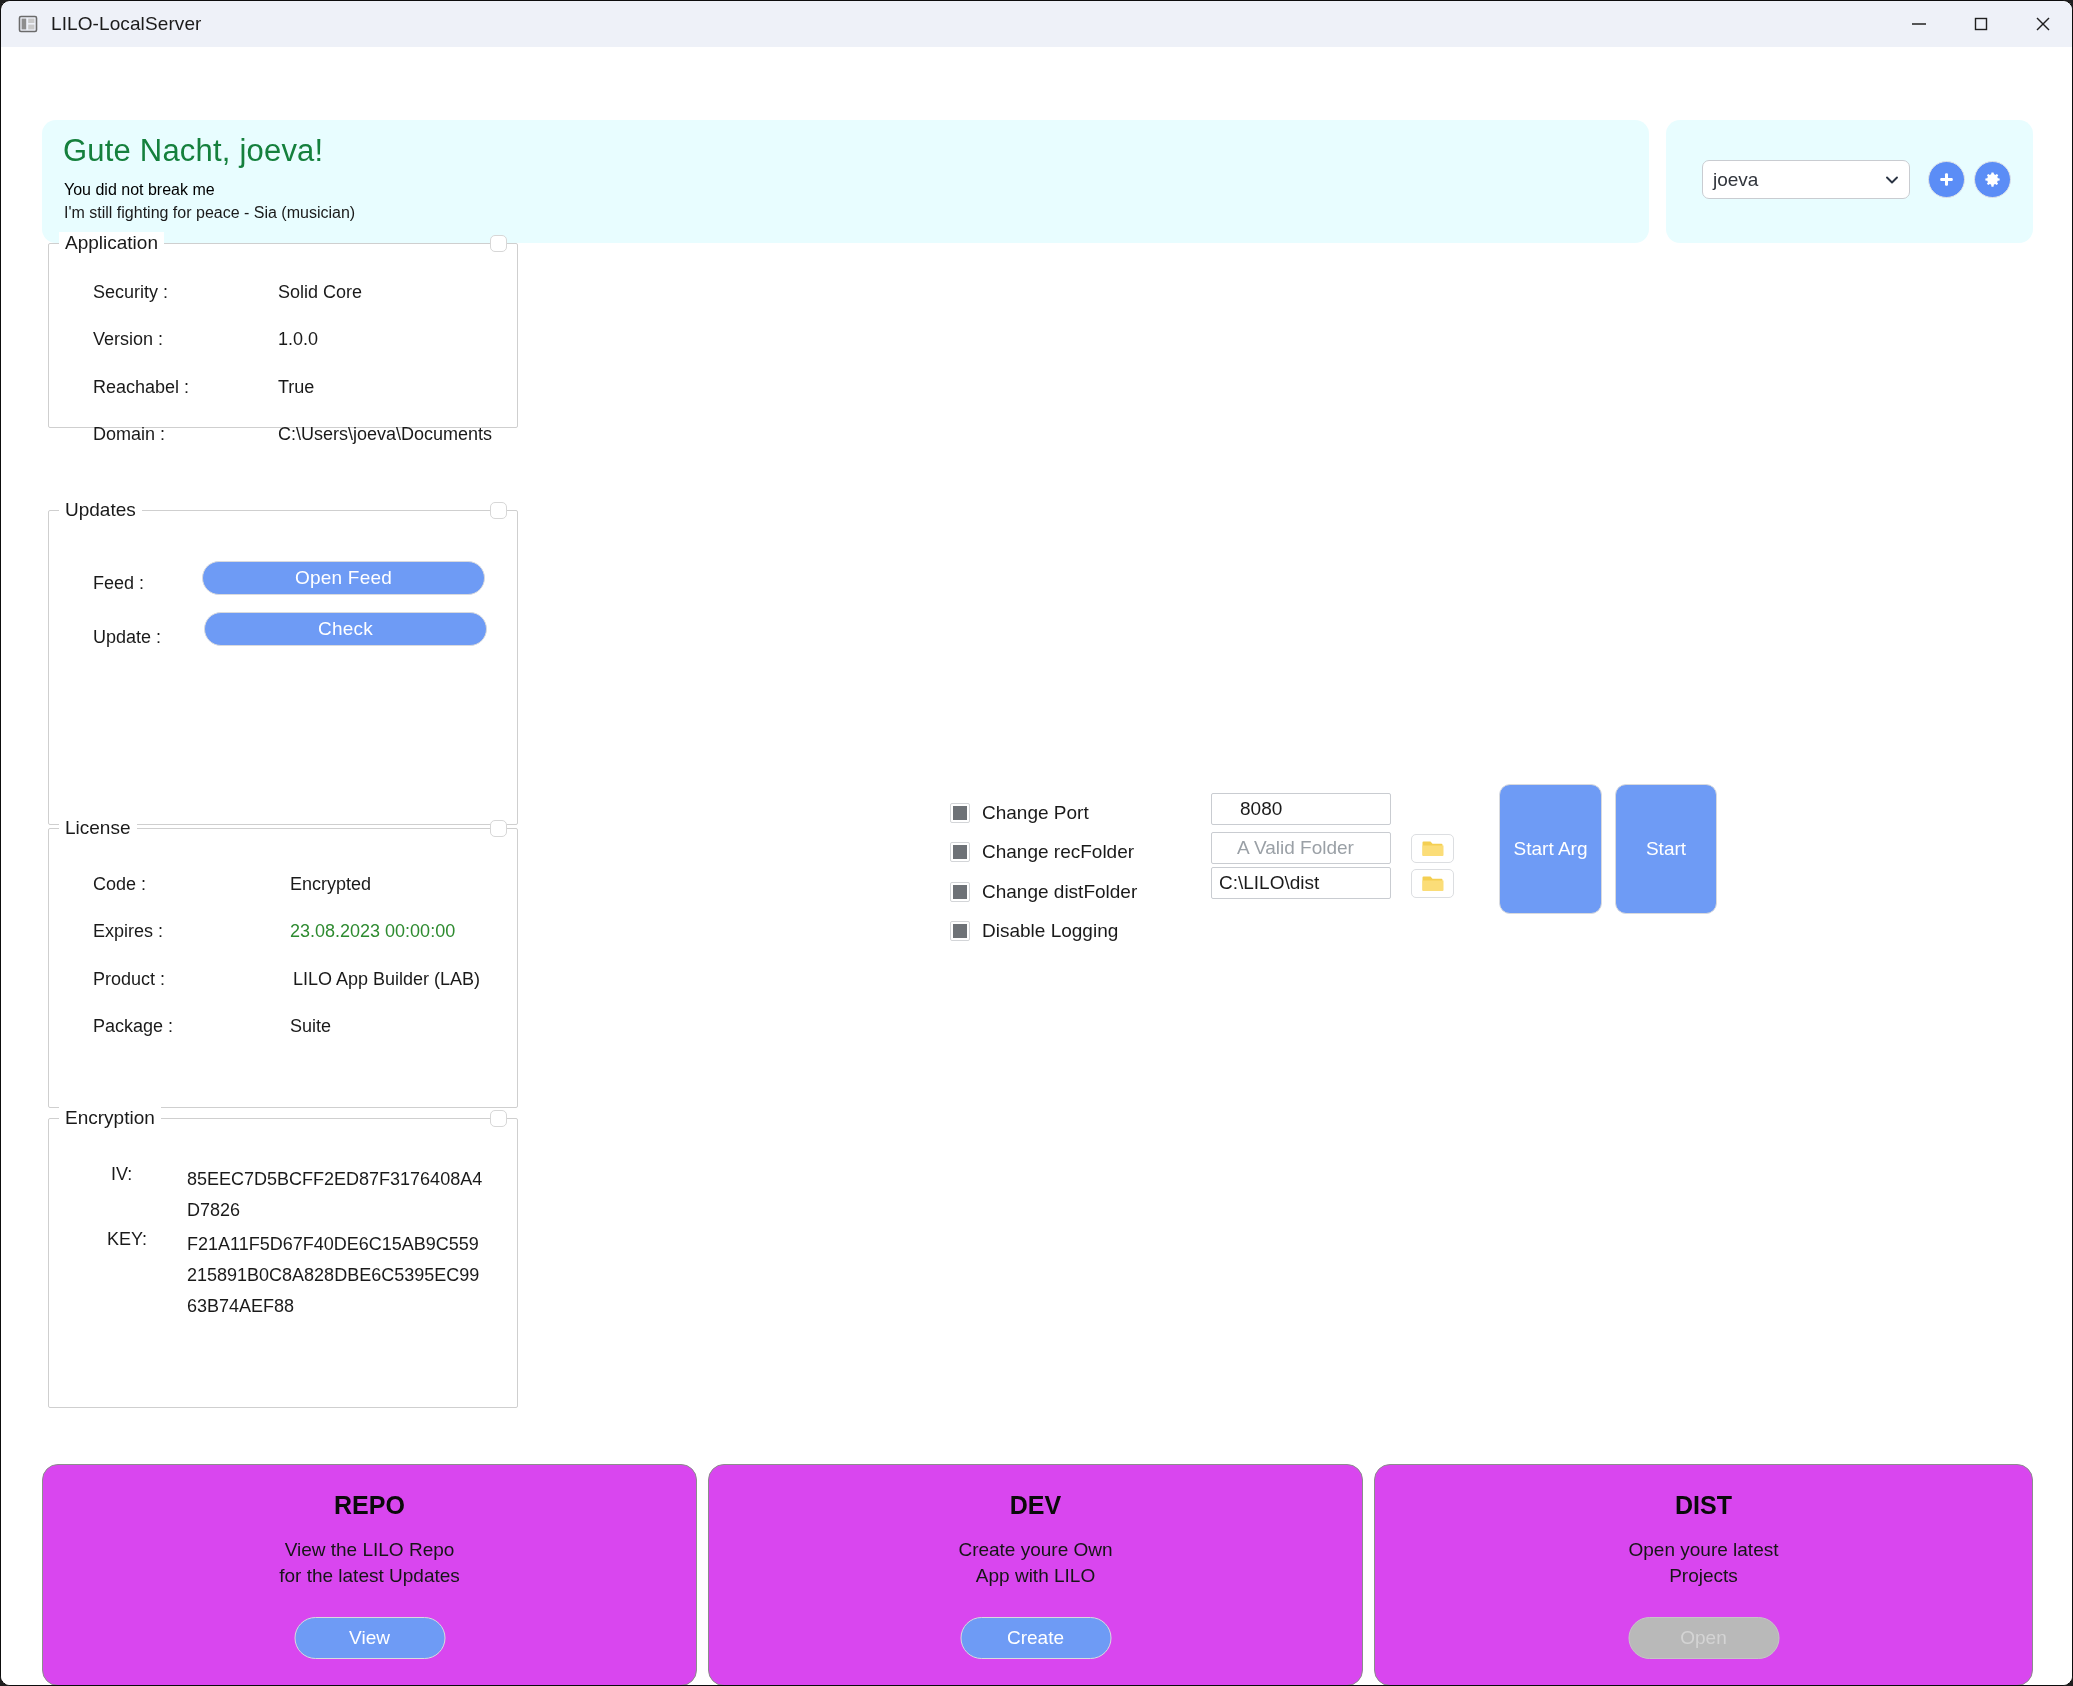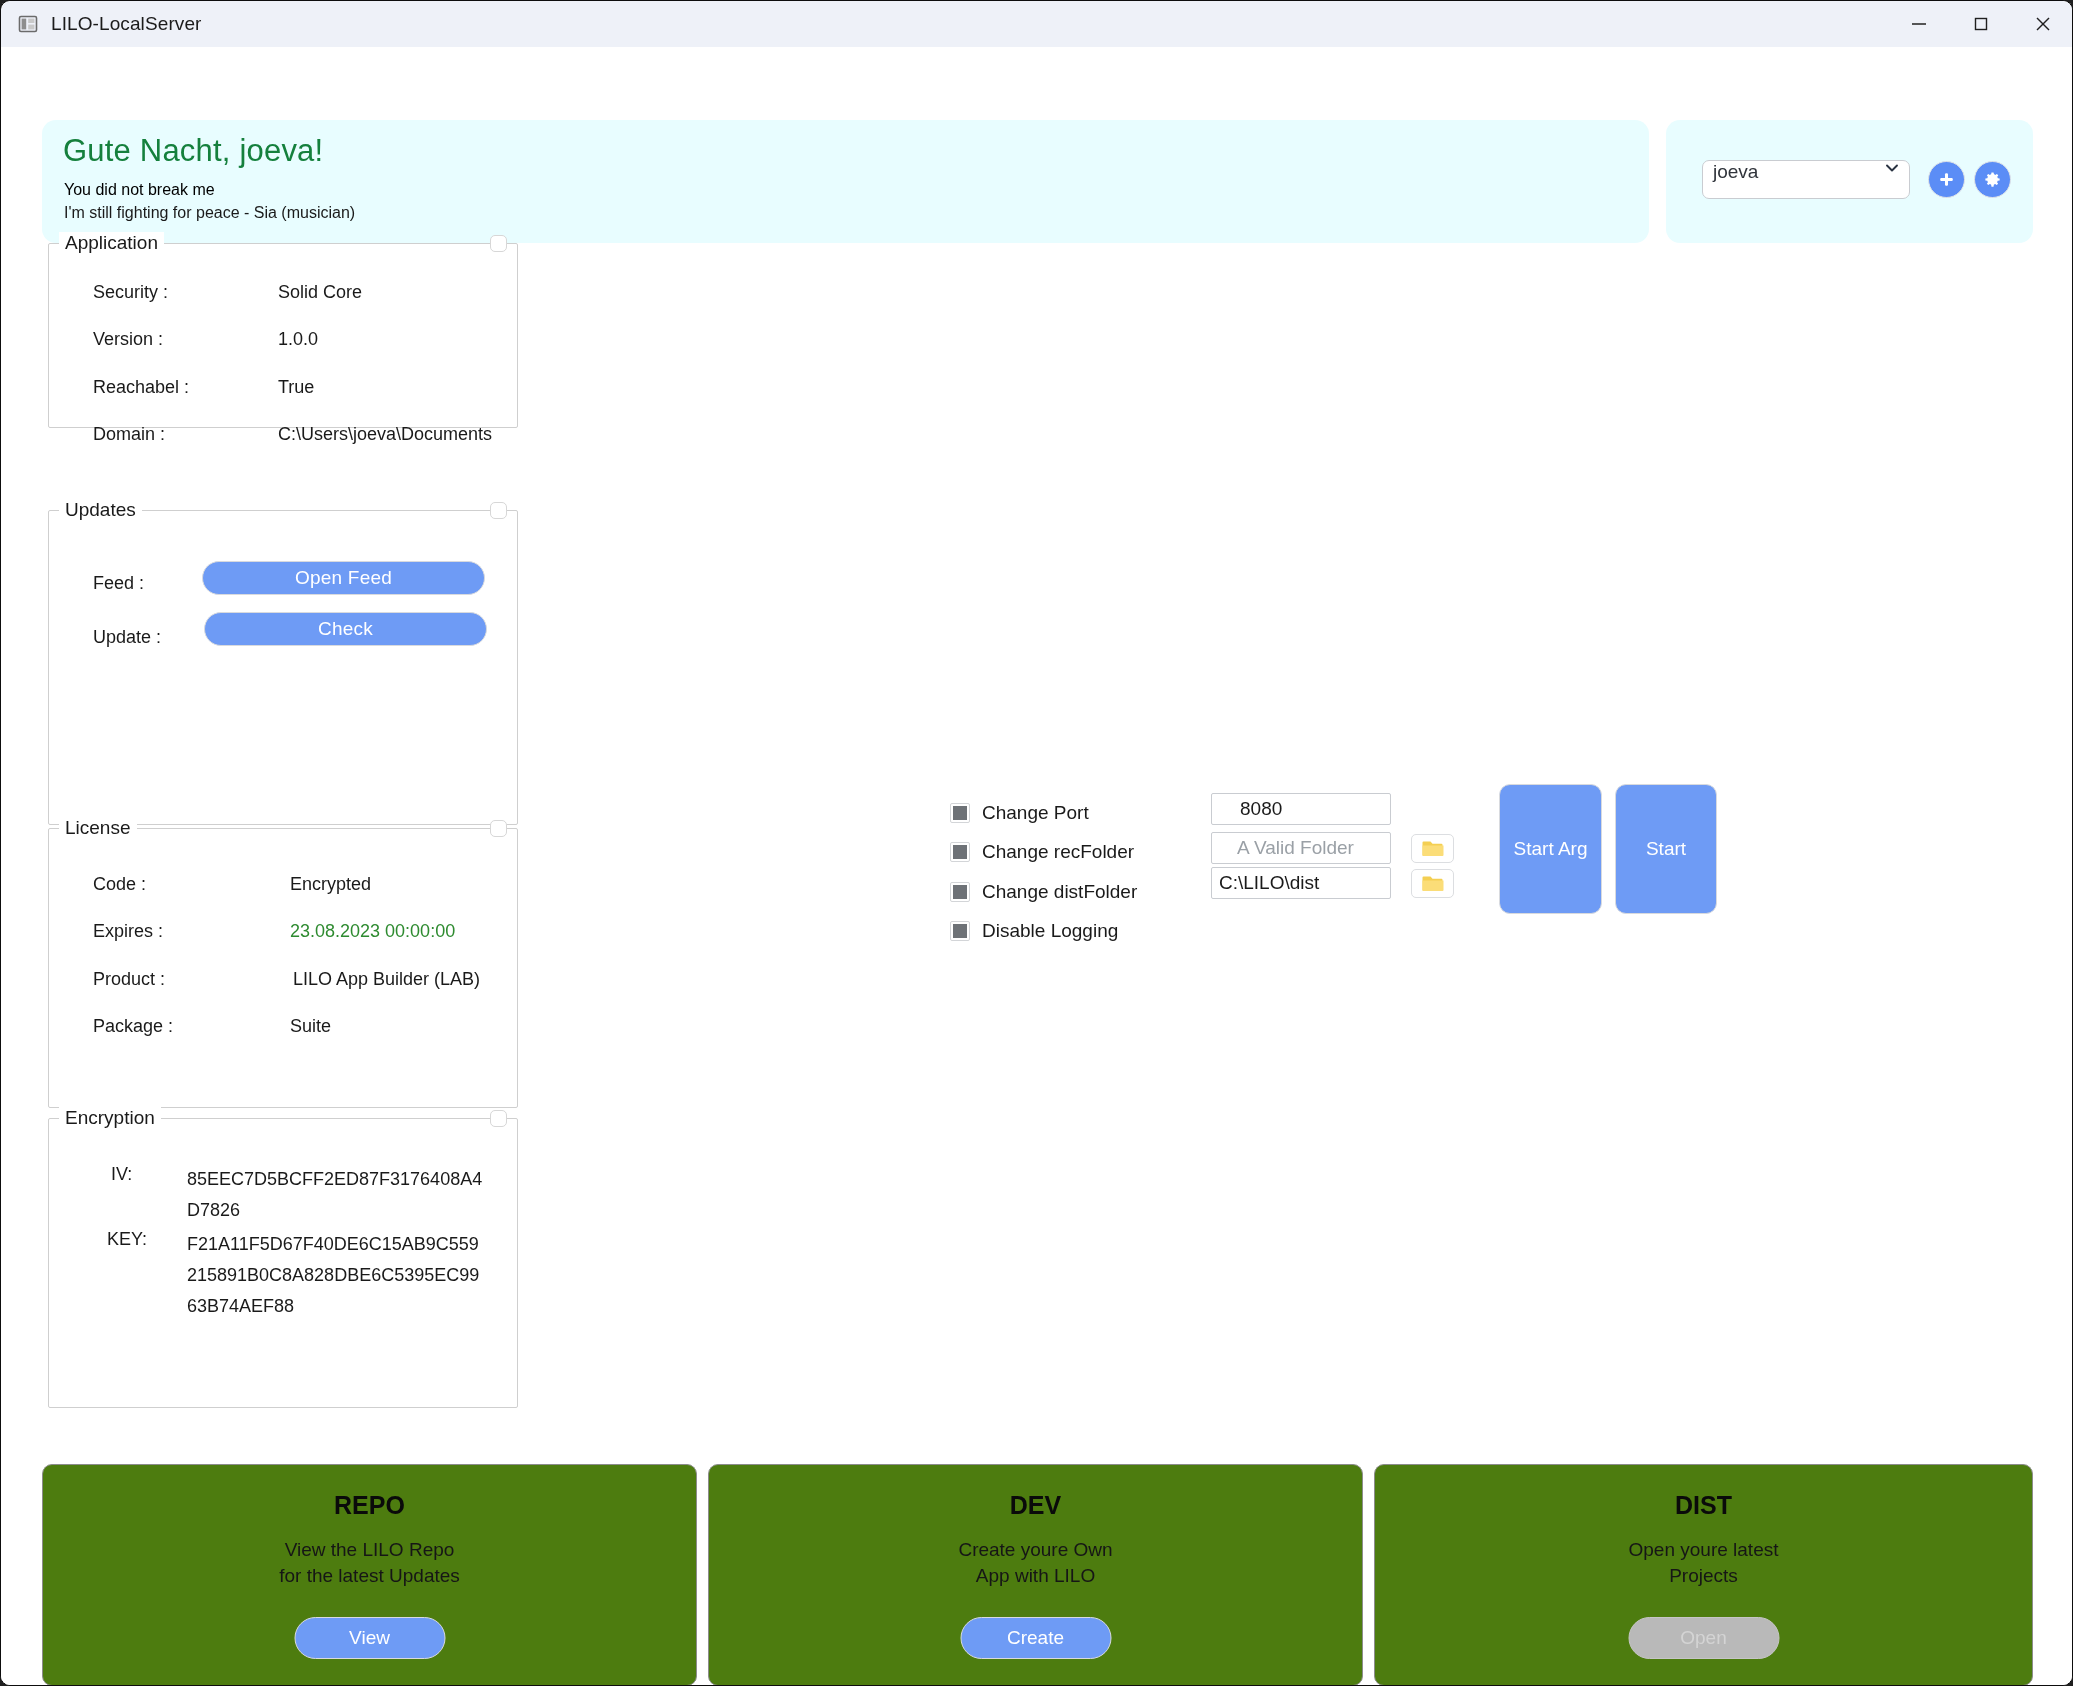--- a/index.html
+++ b/index.html
@@ -99,21 +99,21 @@
     border-radius: 14px;
   }
   .user-select {
     position: absolute;
     left: 36px; top: 40px;
     width: 208px; height: 39px;
     background: #fff;
     border: 1px solid #c9ccd1;
     border-radius: 7px;
     display: flex;
-    align-items: flex-start;
+    align-items: center;
     padding: 0 10px;
     font-size: 19px;
     color: #30343b;
   }
   .user-select .sel-val { flex: 1 1 auto; }
   .user-select .chev { color: #2a3342; font-size: 14px; line-height: 1; }
   .round-btn {
     position: absolute;
     top: 41px;
     width: 37px; height: 37px;
@@ -240,22 +240,22 @@
     color: #ffffff;
     font-size: 19px;
   }
 
   
   .card {
     position: absolute;
     top: 1417px;
     height: 222px;
     border: 1px solid #8c8c8c;
-    border-radius: 10px;
-    background: #4d7c0f;
+    border-radius: 16px;
+    background: #d946ef;
   }
   .card-title {
     position: absolute;
     top: 26px; left: 0; right: 0;
     text-align: center;
     font-size: 25px;
     font-weight: bold;
     color: #0a0a0a;
   }
   .card-sub {

